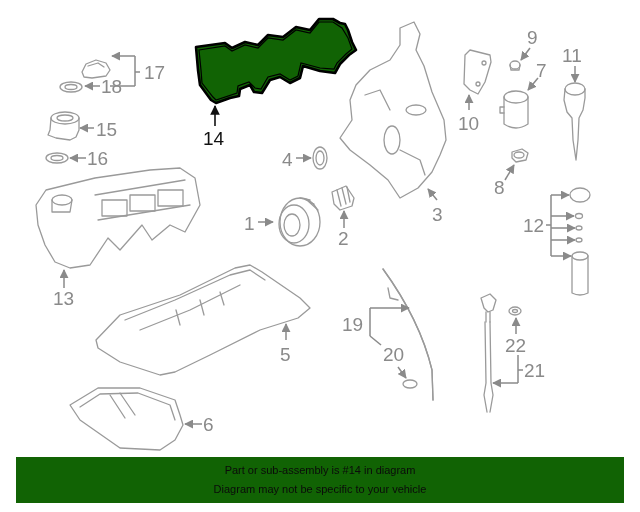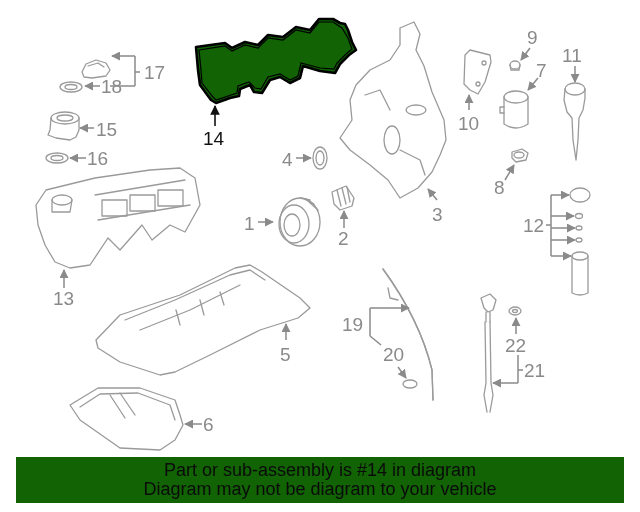--- a/index.html
+++ b/index.html
@@ -5,21 +5,21 @@
   html, body { margin:0; padding:0; background:#ffffff; }
   body { width:640px; height:512px; position:relative; overflow:hidden; font-family:"Liberation Sans", sans-serif; }
   #diagram { position:absolute; left:0; top:0; width:640px; height:512px; }
   .lbl { font-family:"Liberation Sans", sans-serif; font-size:19px; fill:#8a8a8a; }
   .lbl-hl { fill:#111111; font-size:19px; }
   .part { fill:none; stroke:#9a9a9a; stroke-width:1.3; stroke-linejoin:round; stroke-linecap:round; }
   .lead { fill:none; stroke:#8a8a8a; stroke-width:1.5; }
   #banner {
     position:absolute; left:16px; top:457px; width:608px; height:46px;
     background:#116304; color:#0b0b0b; text-align:center;
-    font-size:18px; line-height:19px; padding-top:4px; box-sizing:border-box;
+    font-size:11px; line-height:19px; padding-top:4px; box-sizing:border-box;
   }
   #banner div { white-space:nowrap; }
 </style>
 </head>
 <body>
 
 <svg id="diagram" viewBox="0 0 640 512" xmlns="http://www.w3.org/2000/svg">
   <defs>
     <marker id="ah" viewBox="0 0 10 10" refX="9" refY="5" markerWidth="6" markerHeight="6" orient="auto-start-reverse">
       <path d="M0,0 L10,5 L0,10 z" fill="#8a8a8a"></path>
@@ -252,14 +252,14 @@
     <ellipse class="part" cx="515" cy="311" rx="2.5" ry="1.5"></ellipse>
   </g>
   <g>
     <line class="lead" x1="516" y1="334" x2="516" y2="318" marker-end="url(#ah)"></line>
     <text class="lbl" x="505" y="352">22</text>
   </g>
 </svg>
 
 <div id="banner">
   <div>Part or sub-assembly is #14 in diagram</div>
-  <div>Diagram may not be diagram to your vehicle</div>
+  <div>Diagram may not be specific to your vehicle</div>
 </div>
 
 </body></html>

